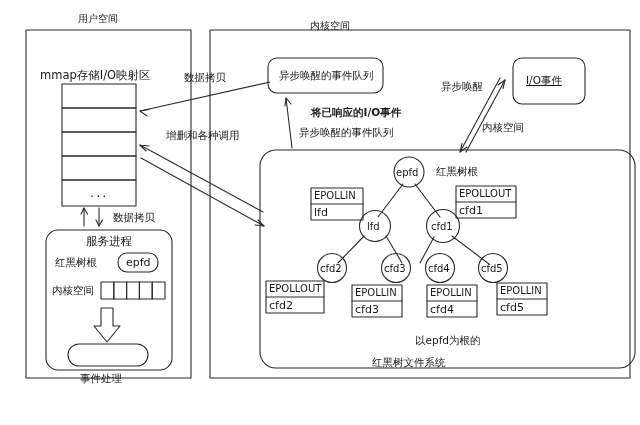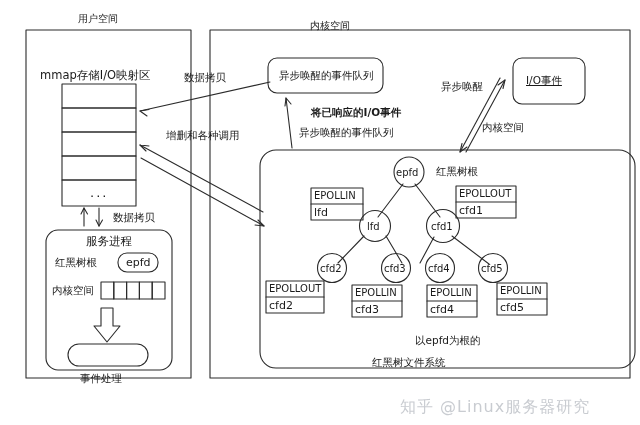--- a/index.html
+++ b/index.html
@@ -228,15 +228,14 @@
 
   <div class="lbl ep-head" style="left:430px; top:288px;">EPOLLIN</div>
   <div class="lbl ep-val" style="left:430px; top:304px;">cfd4</div>
 
   <div class="lbl ep-head" style="left:500px; top:286px;">EPOLLIN</div>
   <div class="lbl ep-val" style="left:500px; top:302px;">cfd5</div>
 
   <div class="lbl note" style="left:379px; top:335px;margin-left:36px;">以epfd为根的</div>
   <div class="lbl note" style="left:372px; top:357px;text-align:right;">红黑树文件系统</div>
 
-  <div class="wm" style="left:400px; top:397px;">知乎 @Linux服务器研究</div>
 
 </div>
 
 </body></html>

